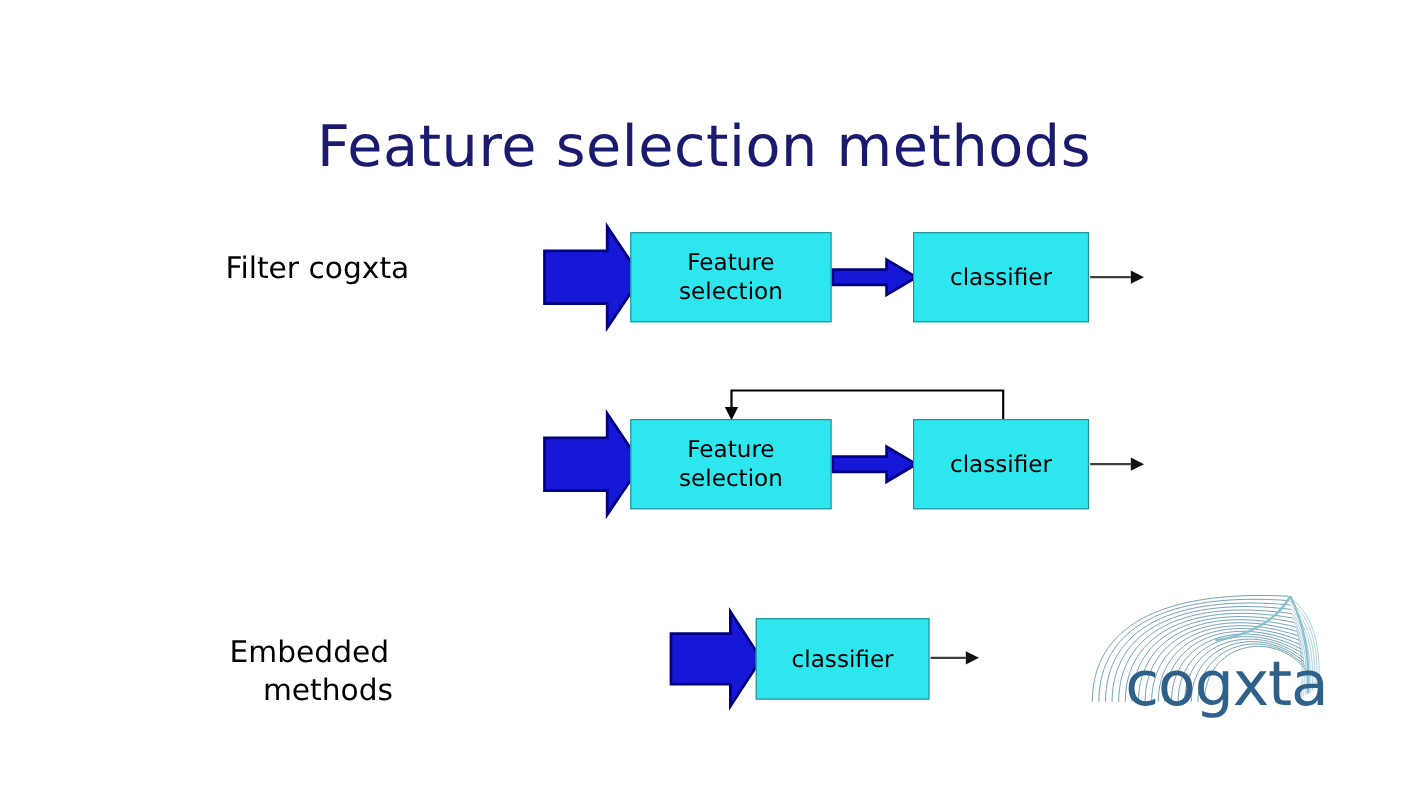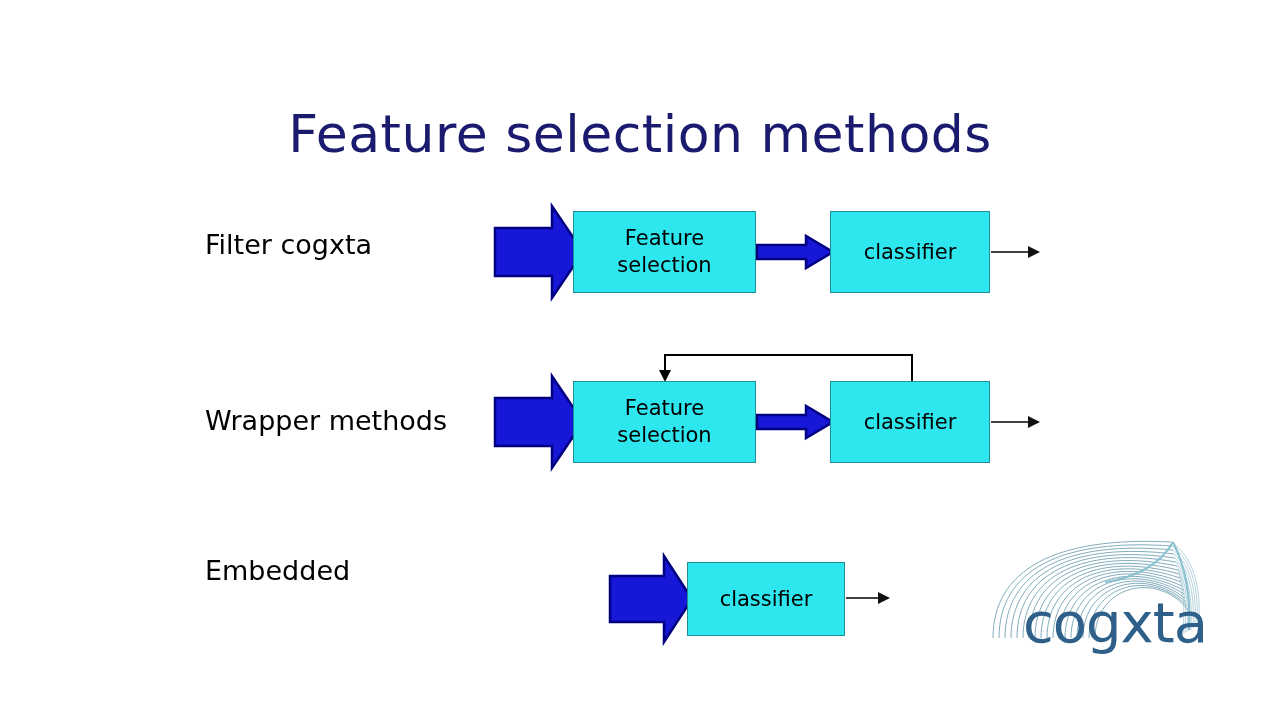--- a/index.html
+++ b/index.html
@@ -40,21 +40,21 @@
     position: absolute;
     color: #000000;
     font-family: "DejaVu Sans", sans-serif;
     font-size: 27px;
     font-weight: 400;
     line-height: 34px;
     white-space: pre;
   }
   #label-filter  { left: 205px; top: 228px; }
   #label-wrapper { left: 205px; top: 404px; }
-  #label-embedded{ left: 205px; top: 554px; text-align: center; }
+  #label-embedded{ left: 205px; top: 577px; text-align: center; }
   #label-embedded .indent { display: block; padding-left: 34px; }
 
   
   .proc-box {
     position: absolute;
     background: #2ee6ee;
     border: 1px solid #1f8e96;
     box-sizing: border-box;
     display: flex;
     align-items: center;
@@ -117,23 +117,22 @@
 </style>
 </head>
 <body>
 
 <div id="slide">
 
   <div id="title">Feature selection methods</div>
 
   <div class="row-label" id="label-filter">Filter cogxta</div>
 
-  <div class="row-label" id="label-wrapper">Wrapper methods</div>
-
-  <div class="row-label" id="label-embedded"><span>Embedded</span></div>
+
+  <div class="row-label" id="label-embedded"><span>Embedded</span><span class="indent">methods</span></div>
 
   <svg id="arrows" viewBox="0 0 1280 720" xmlns="http://www.w3.org/2000/svg">
 
     <polygon points="495,228 552,228 552,206 583,252 552,298 552,276 495,276" fill="#1717d8" stroke="#000080" stroke-width="2.5" stroke-linejoin="miter"></polygon>
 
     <polygon points="757,245 806,245 806,236 833,252 806,268 806,259 757,259" fill="#1717d8" stroke="#000080" stroke-width="2.5" stroke-linejoin="miter"></polygon>
 
     <g>
       <line x1="991" y1="252" x2="1028" y2="252" stroke="#404040" stroke-width="2"></line>
       <polygon points="1028,246 1040,252 1028,258" fill="#111111"></polygon>

